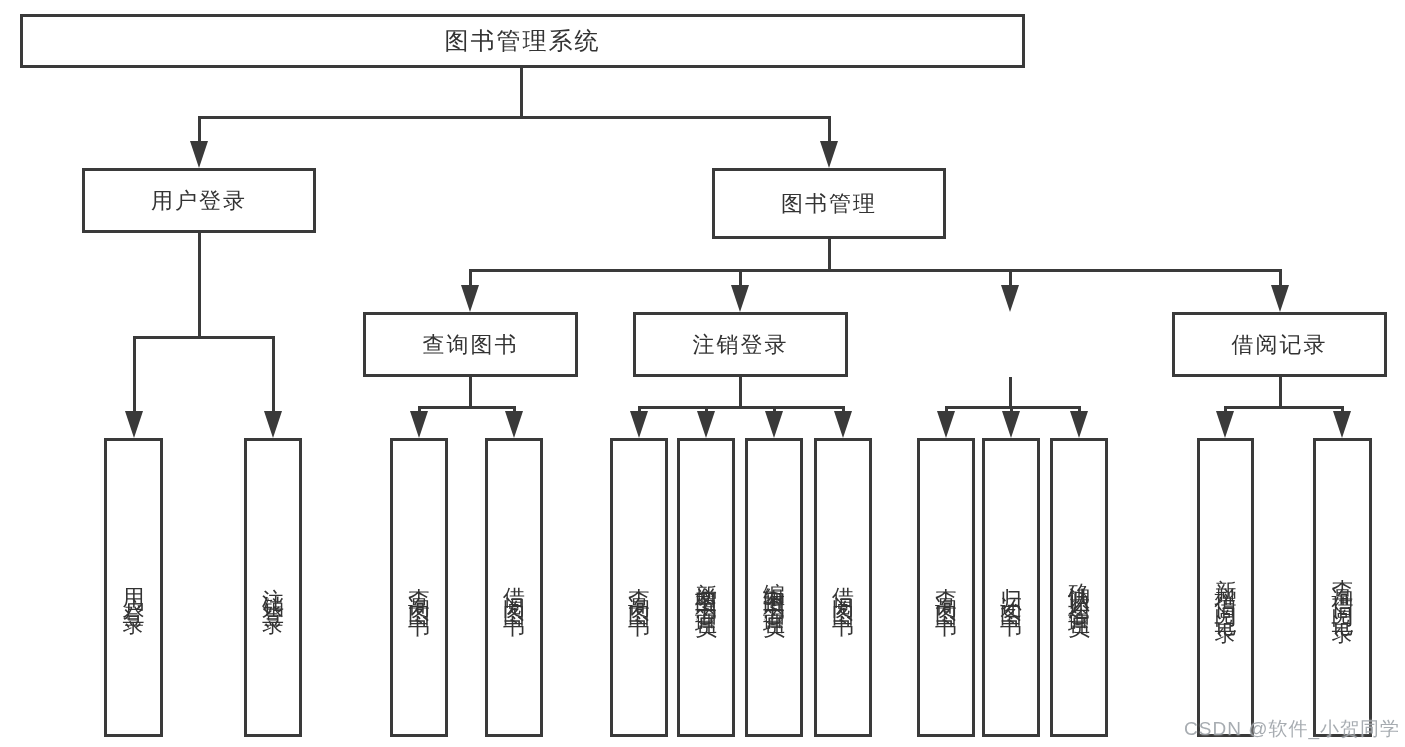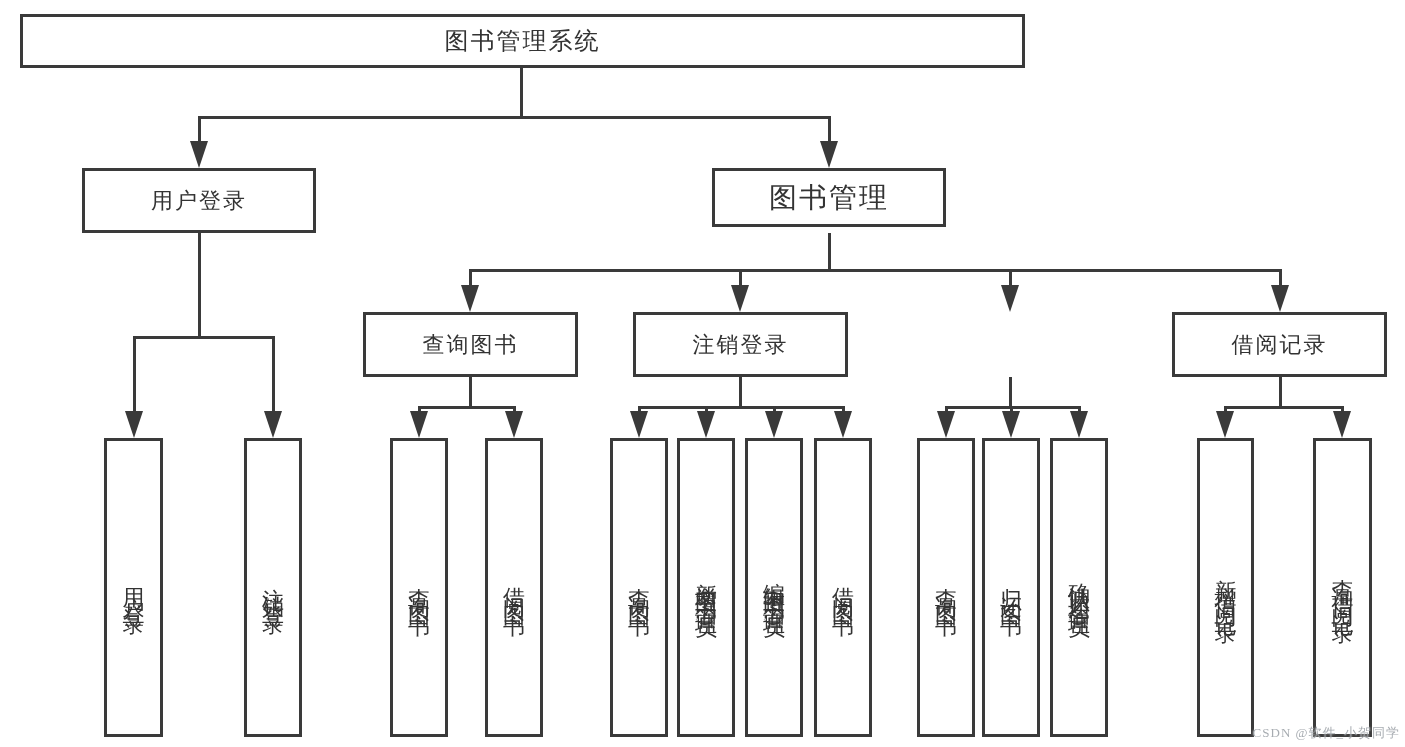--- a/index.html
+++ b/index.html
@@ -11,21 +11,20 @@
     margin:0;padding:0;
     width:1405px;height:747px;
     background:var(--bg);
     overflow:hidden;
     font-family:"Liberation Sans","DejaVu Sans",sans-serif;
   }
   .canvas{
     position:relative;
     width:1405px;height:747px;
     background:var(--bg);
-    font-family:Liberation Serif, serif;
   }
   .layer{position:absolute;left:0;top:0;width:100%;height:100%;}
   #connector-layer{z-index:1;}
   #node-layer{z-index:3;}
   .line{
     position:absolute;
     background:var(--line);
   }
   .arrow{
     position:absolute;
@@ -54,21 +53,21 @@
     text-orientation:mixed;
     letter-spacing:9px;
   }
   .node.v .label.long{
     letter-spacing:5px;
   }
   .watermark{
     position:absolute;
     right:5px;
     bottom:5px;
-    font-size:13px;
+    font-size:19px;
     letter-spacing:1px;
     color:rgba(152,157,163,0.85);
     text-shadow:0 0 2px rgba(255,255,255,0.8);
     z-index:10;
     white-space:nowrap;
   }
 </style>
 </head>
 <body>
 
@@ -127,21 +126,21 @@
       <div class="arrow" style="left: 1216px; top: 411px;"></div>
       <div class="arrow" style="left: 1333px; top: 411px;"></div>
     </div>
   <div class="layer" id="node-layer">
       <div class="node" style="left: 20px; top: 14px; width: 1005px; height: 54px; font-size: 24px;">
         <span class="label">图书管理系统</span>
       </div>
       <div class="node" style="left: 82px; top: 168px; width: 234px; height: 65px; font-size: 22px;">
         <span class="label">用户登录</span>
       </div>
-      <div class="node" style="left: 712px; top: 168px; width: 234px; height: 59px; font-size: 28px;">
+      <div class="node" style="left: 712px; top: 168px; width: 234px; height: 71px; font-size: 22px;">
         <span class="label">图书管理</span>
       </div>
       <div class="node v" style="left: 104px; top: 438px; width: 59px; height: 299px; font-size: 22px;">
         <span class="label">用户登录</span>
       </div>
       <div class="node v" style="left: 244px; top: 438px; width: 58px; height: 299px; font-size: 22px;">
         <span class="label">注销登录</span>
       </div>
       <div class="node" style="left: 363px; top: 312px; width: 215px; height: 65px; font-size: 22px;">
         <span class="label">查询图书</span>

